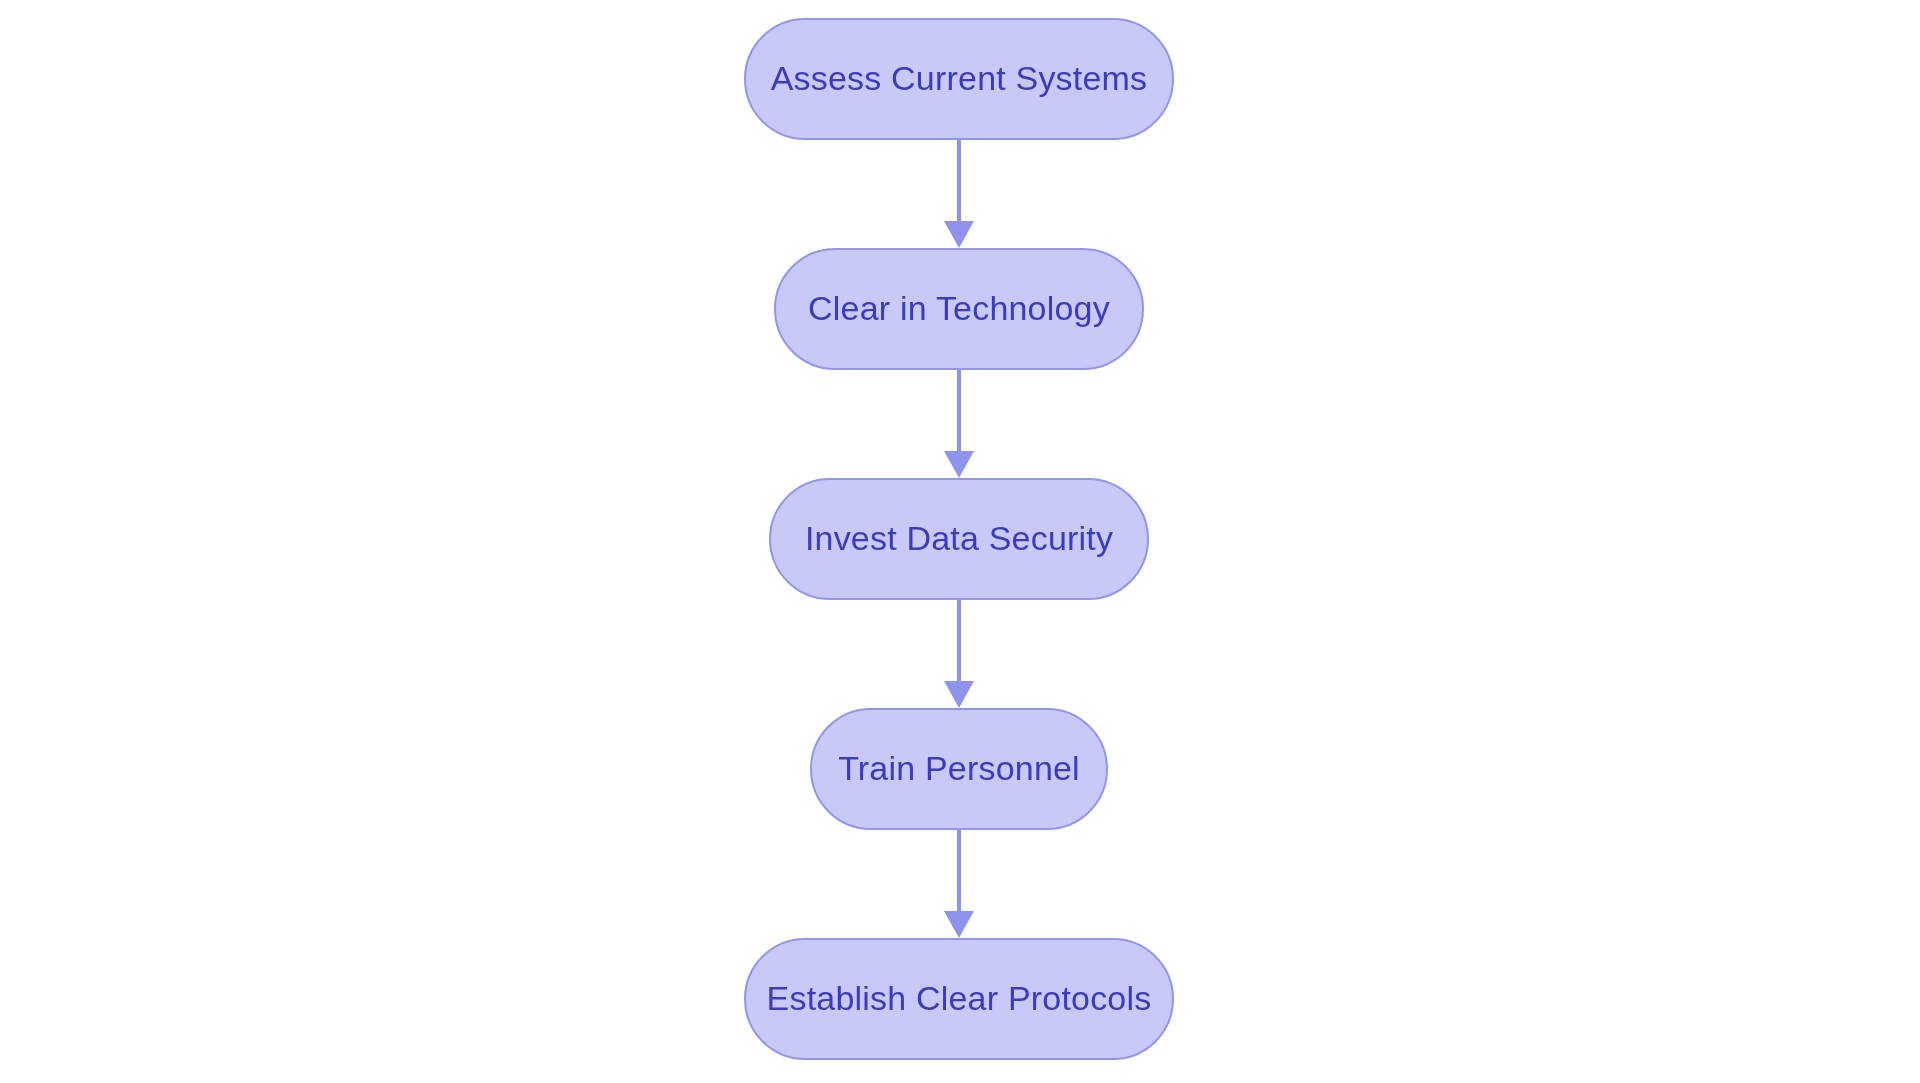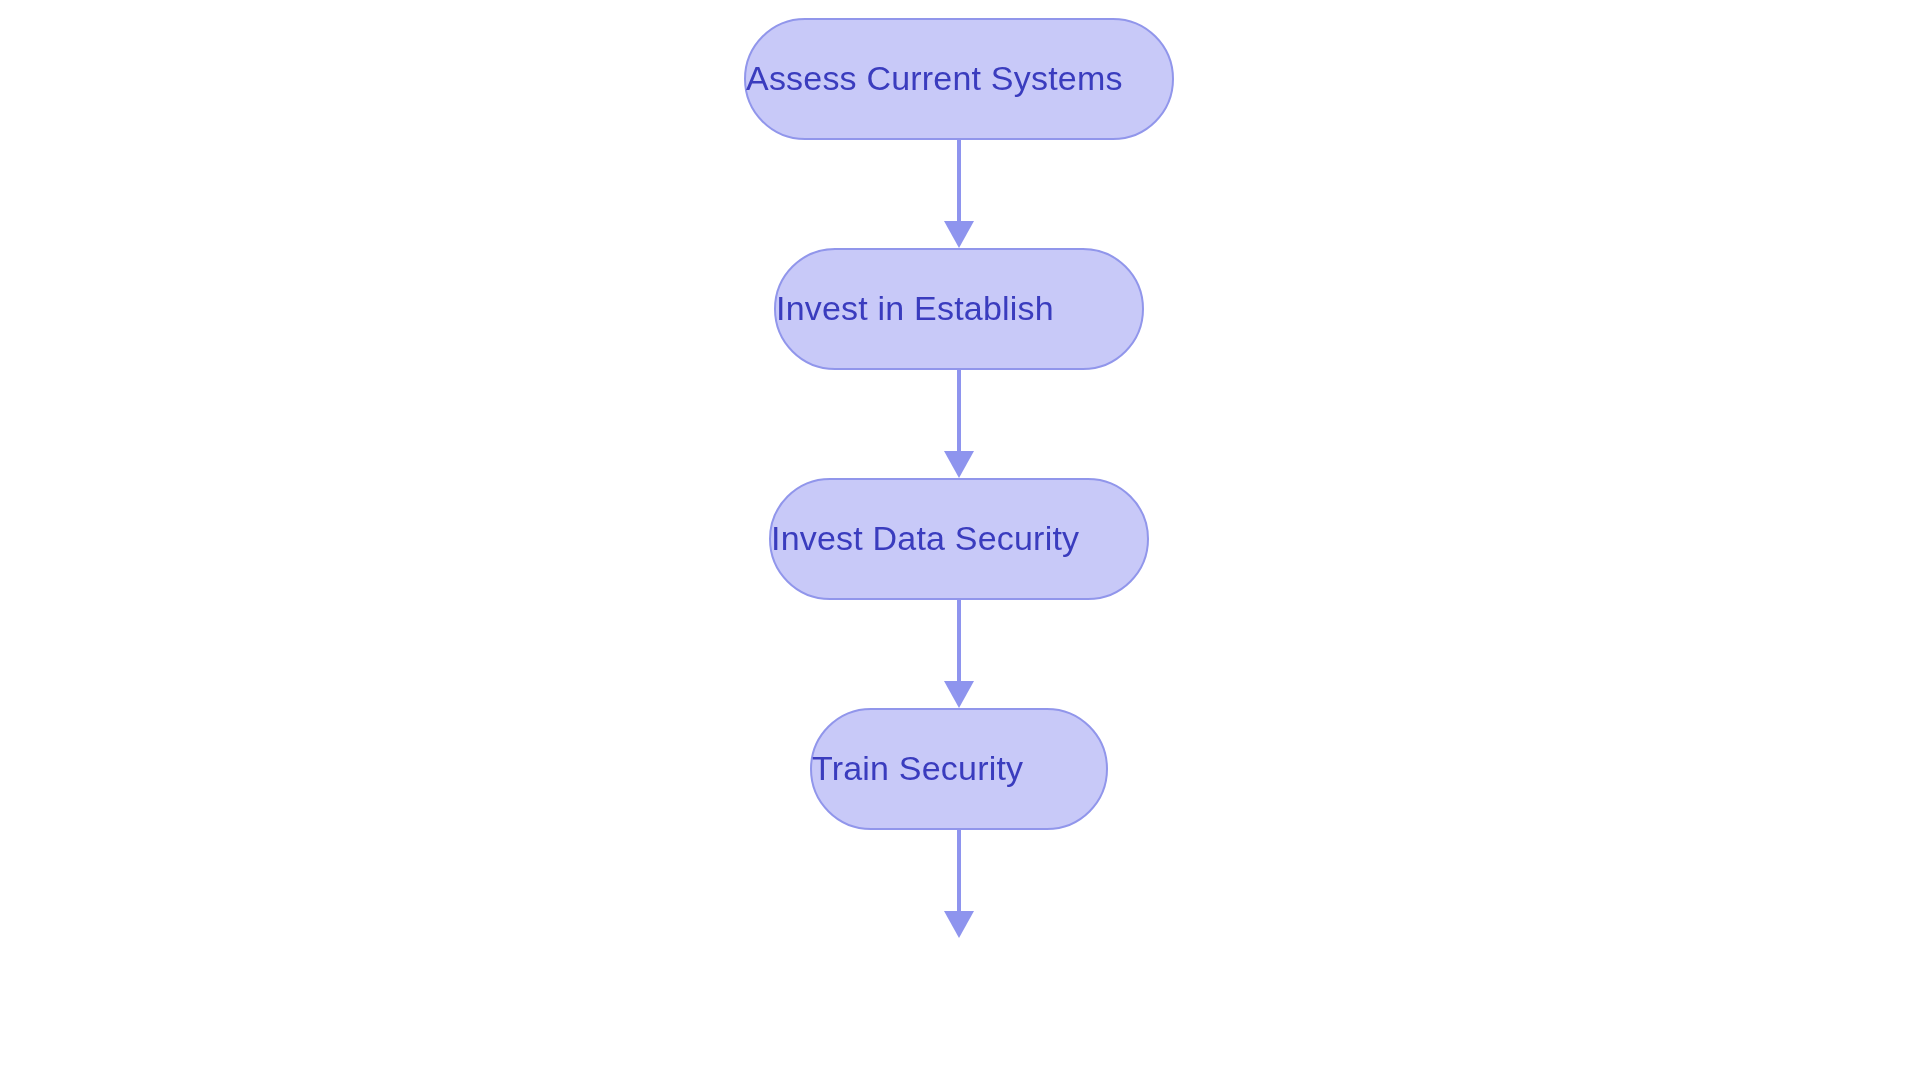--- a/index.html
+++ b/index.html
@@ -32,20 +32,21 @@
     flex-direction: column;
     align-items: center;
   }
   .node {
     height: 122px;
     border-radius: 61px;
     background: var(--node-fill);
     border: 2px solid var(--node-border);
     display: flex;
     align-items: center;
+    justify-content: center;
     flex: 0 0 auto;
   }
   .node-label {
     color: var(--node-text);
     font-size: 34px;
     letter-spacing: 0.2px;
     white-space: nowrap;
     line-height: 1;
     padding-bottom: 2px;
   }
@@ -84,41 +85,44 @@
     <div class="node w-assess">
       <span class="node-label">Assess Current Systems</span>
     </div>
 
     <div class="connector">
       <div class="arrow-line"></div>
       <div class="arrow-head"></div>
     </div>
 
     <div class="node w-invest">
-      <span class="node-label">Invest in Establish</span>
+      <span class="node-label">Clear in Technology</span>
     </div>
 
     <div class="connector">
       <div class="arrow-line"></div>
       <div class="arrow-head"></div>
     </div>
 
     <div class="node w-security">
       <span class="node-label">Invest Data Security</span>
     </div>
 
     <div class="connector">
       <div class="arrow-line"></div>
       <div class="arrow-head"></div>
     </div>
 
     <div class="node w-train">
-      <span class="node-label">Train Security</span>
+      <span class="node-label">Train Personnel</span>
     </div>
 
     <div class="connector">
       <div class="arrow-line"></div>
       <div class="arrow-head"></div>
     </div>
 
+    <div class="node w-protocols">
+      <span class="node-label">Establish Clear Protocols</span>
+    </div>
 
   </div>
 </div>
 
 </body></html>

